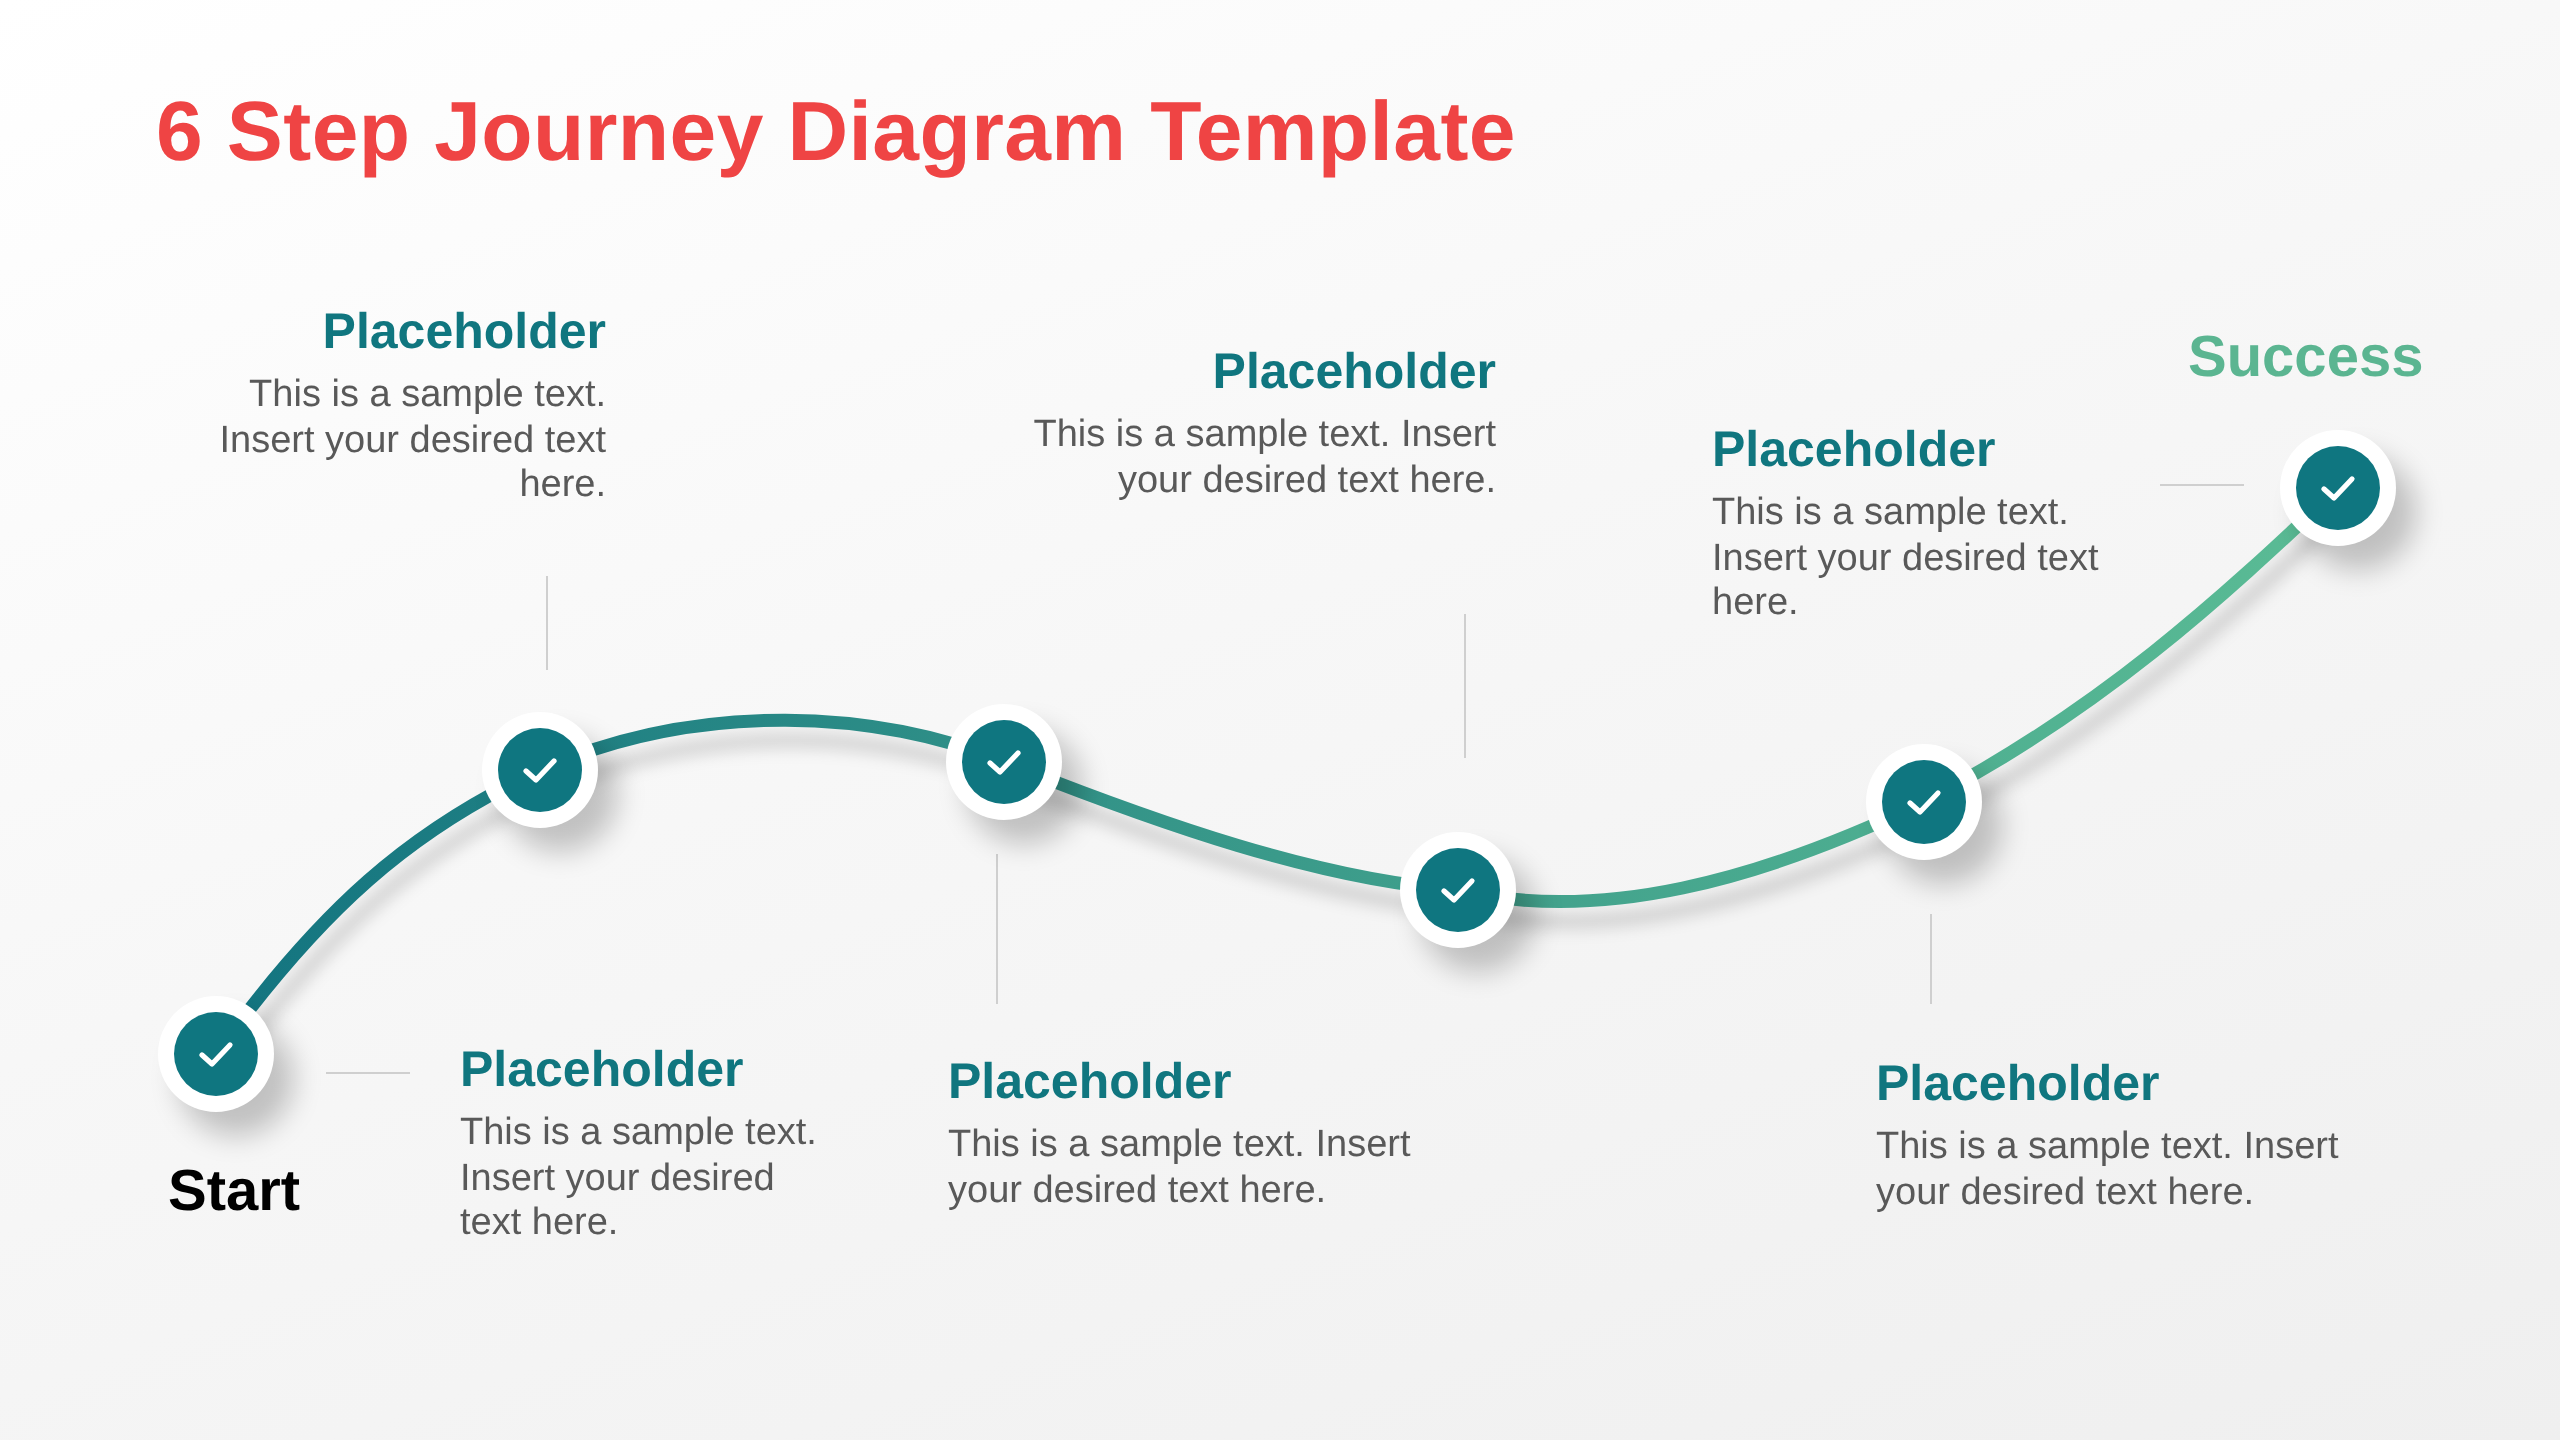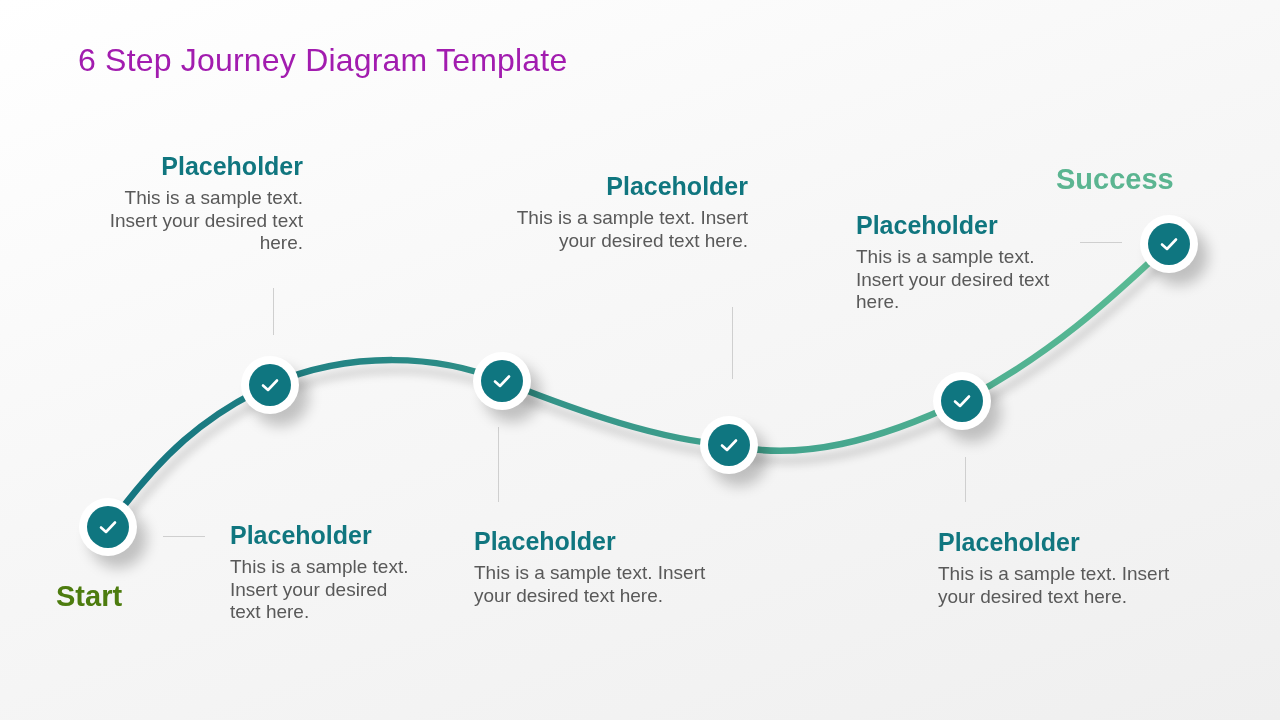--- a/index.html
+++ b/index.html
@@ -4,21 +4,21 @@
   <style>
     * { margin: 0; padding: 0; box-sizing: border-box; }
     html, body { width: 1280px; height: 720px; overflow: hidden; }
     body {
       position: relative;
       font-family: "Liberation Sans", "DejaVu Sans", sans-serif;
       background: linear-gradient(160deg, #ffffff 0%, #f7f7f7 45%, #efefef 100%);
     }
     .title {
       position: absolute; left: 78px; top: 42px;
-      font-size: 32px; color: #a21caf; font-weight: normal;
+      font-size: 42px; color: #ef4444; font-weight: bold;
       letter-spacing: 0.2px;
     }
     svg.path-layer { position: absolute; left: 0; top: 0; }
     .node {
       position: absolute; width: 58px; height: 58px; border-radius: 50%;
       background: #ffffff;
       box-shadow: 10px 12px 14px rgba(0,0,0,0.22);
       display: flex; align-items: center; justify-content: center;
     }
     .node .inner {
@@ -105,22 +105,22 @@
     </div>
 </div>
 <div class="node" style="left:1140px; top:215px;">
   <div class="inner">
       <svg width="18" height="14" viewBox="0 0 18 14">
         <path d="M2,7.5 L7,12 L16,2.5" fill="none" stroke="#ffffff" stroke-width="2.6" stroke-linecap="round" stroke-linejoin="round"></path>
       </svg>
     </div>
 </div>
 
-<div class="endpoint" style="left:56px; top:580px; color:#4d7c0f;">Start</div>
-<div class="endpoint" style="left:1056px; top:163px; color:#5bb591;">Success</div>
+<div class="endpoint" style="left:84px; top:580px; color:#000000;">Start</div>
+<div class="endpoint" style="left:1094px; top:163px; color:#5bb591;">Success</div>
 
 <div class="block left" style="left:230px; top:520px; width:185px;">
   <div class="heading">Placeholder</div>
   <div class="body">This is a sample text. Insert your desired text here.</div>
 </div>
 
 <div class="block right" style="left:108px; top:151px; width:195px;">
   <div class="heading">Placeholder</div>
   <div class="body">This is a sample text. Insert your desired text here.</div>
 </div>

